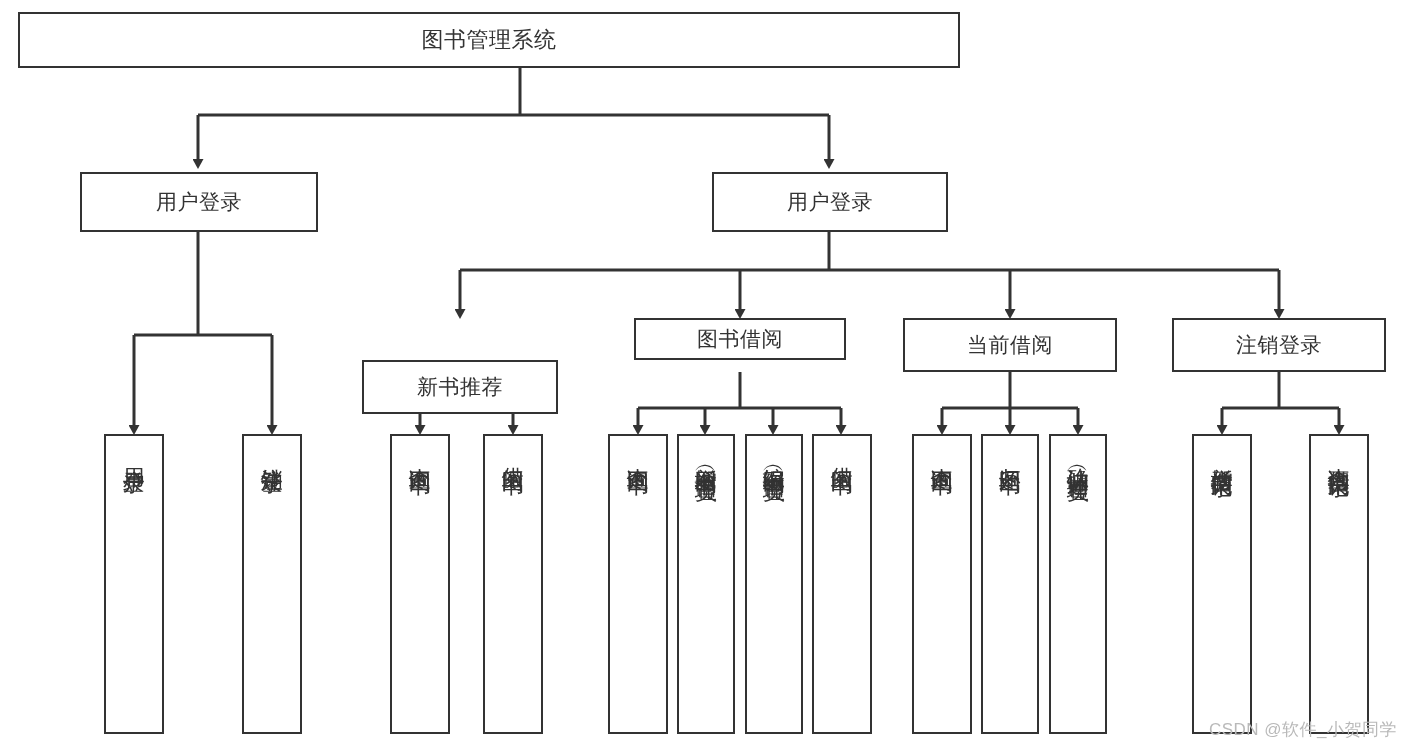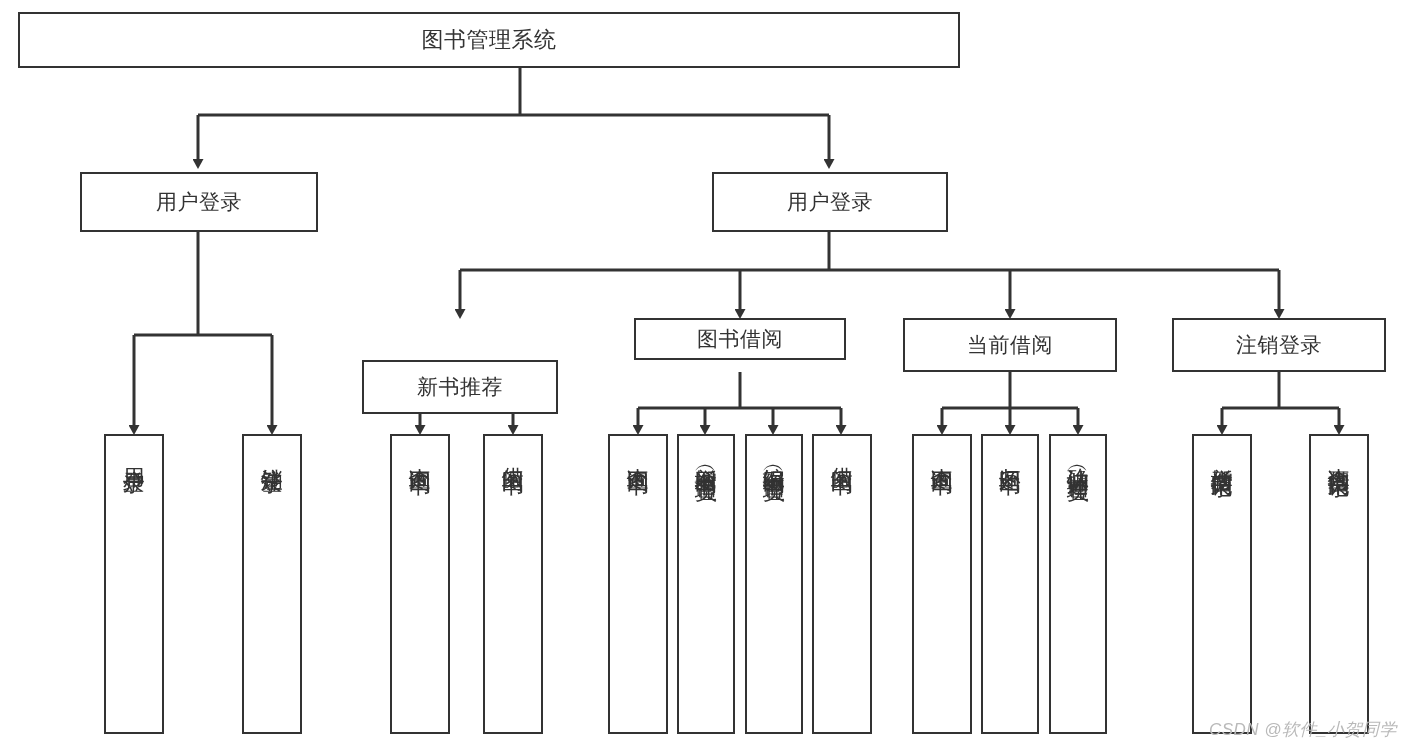--- a/index.html
+++ b/index.html
@@ -63,21 +63,20 @@
   }
   #watermark {
     position: absolute;
     right: 8px;
     bottom: 6px;
     font-size: 17px;
     color: #b9b9b9;
     letter-spacing: 0.5px;
     z-index: 5;
     white-space: nowrap;
-    font-style: italic;
   }
 </style>
 </head>
 <body>
 
 <div id="canvas">
 
   <svg id="edges" viewBox="0 0 1405 747" xmlns="http://www.w3.org/2000/svg">
     <defs>
       <marker id="arrow" markerWidth="10" markerHeight="11" refX="1" refY="5.5" orient="auto" markerUnits="userSpaceOnUse">

